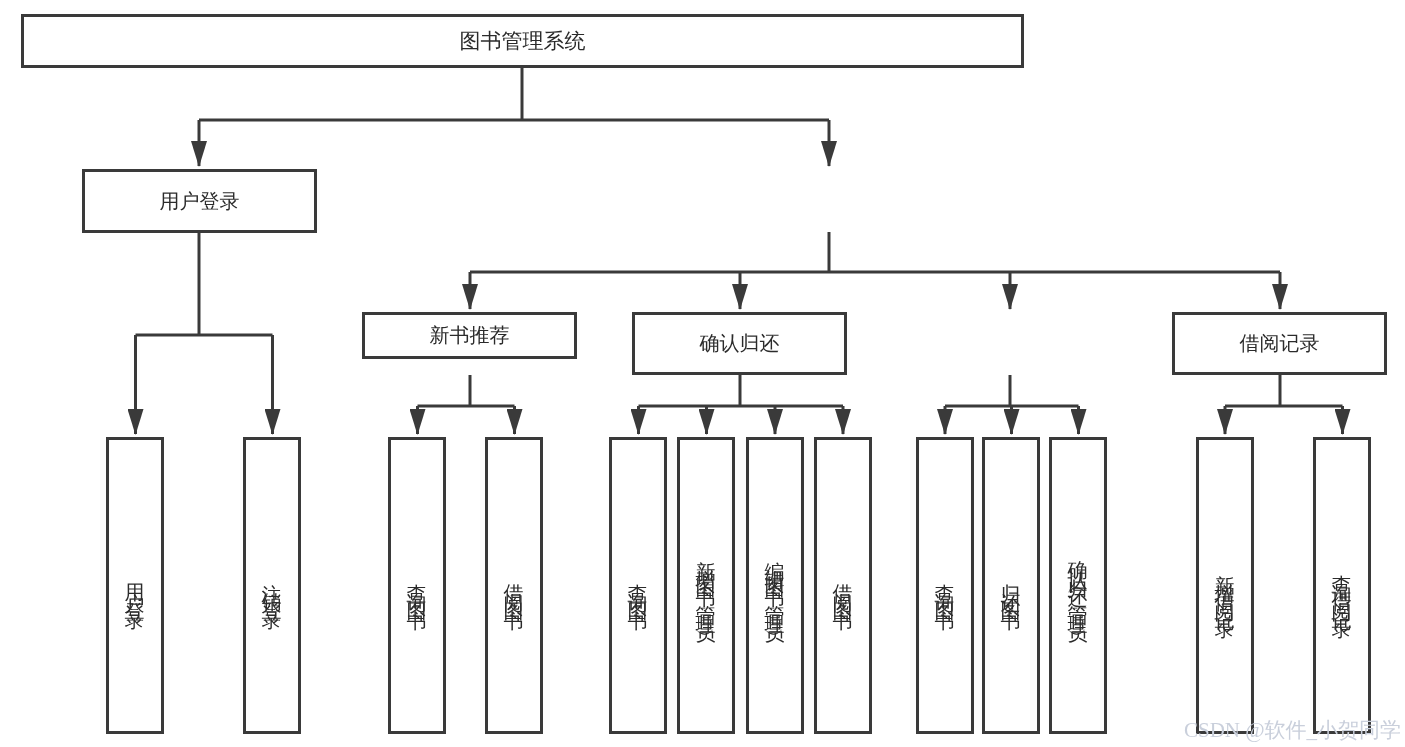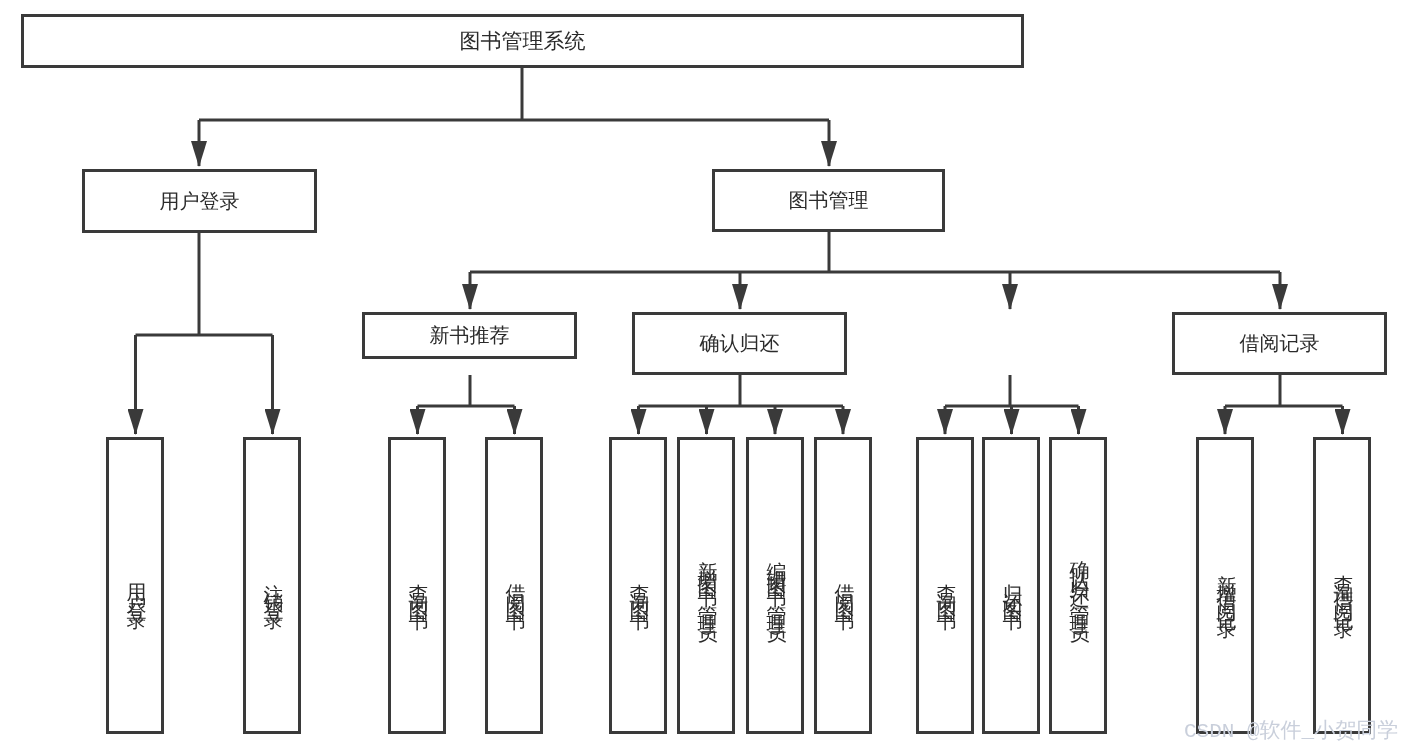--- a/index.html
+++ b/index.html
@@ -7,21 +7,21 @@
     --line:#3a3a3a;
     --text:#2b2b2b;
     --background:#ffffff;
     --watermark:#c9cfdb;
   }
   html,body{margin:0;padding:0;background:#fff;}
   .stage{
     position:relative;
     width:1405px;height:747px;
     background:var(--background);
-    font-family:Liberation Mono, monospace;
+    font-family:Liberation Serif, serif;
     overflow:hidden;
   }
   .connectors{position:absolute;left:0;top:0;width:1405px;height:747px;}
   .connectors path.ln{stroke:var(--line);stroke-width:3;fill:none;}
   .connectors .ah{fill:var(--line);stroke:none;}
   .node{
     position:absolute;box-sizing:border-box;
     border:3px solid var(--line);background:#ffffff;
     display:flex;align-items:center;justify-content:center;
     color:var(--text);
@@ -89,21 +89,20 @@
 
     <path class="ln" d="M1280 375 V406"></path>
     <path class="ln" d="M1225 406 H1342.5"></path>
     <path class="ln" d="M1225 406 V434" marker-end="url(#arrowhead)"></path>
     <path class="ln" d="M1342.5 406 V434" marker-end="url(#arrowhead)"></path>
   </svg>
 
   <div class="node h root-node" style="left:21px;top:14px;width:1003px;height:54px">图书管理系统</div>
 
   <div class="node h" style="left:82px;top:169px;width:235px;height:64px">用户登录</div>
-  <div class="node h" style="left:712px;top:169px;width:233px;height:63px">图书管理</div>
 
   <div class="node h" style="left:362px;top:312px;width:215px;height:47px">新书推荐</div>
   <div class="node h" style="left:632px;top:312px;width:215px;height:63px">确认归还</div>
   <div class="node h" style="left:1172px;top:312px;width:215px;height:63px">借阅记录</div>
 
   <div class="node v" style="left:106px;top:437px;width:58px;height:297px">用户登录</div>
   <div class="node v" style="left:243px;top:437px;width:58px;height:297px">注销登录</div>
 
   <div class="node v" style="left:388px;top:437px;width:58px;height:297px">查询图书</div>
   <div class="node v" style="left:485px;top:437px;width:58px;height:297px">借阅图书</div>

